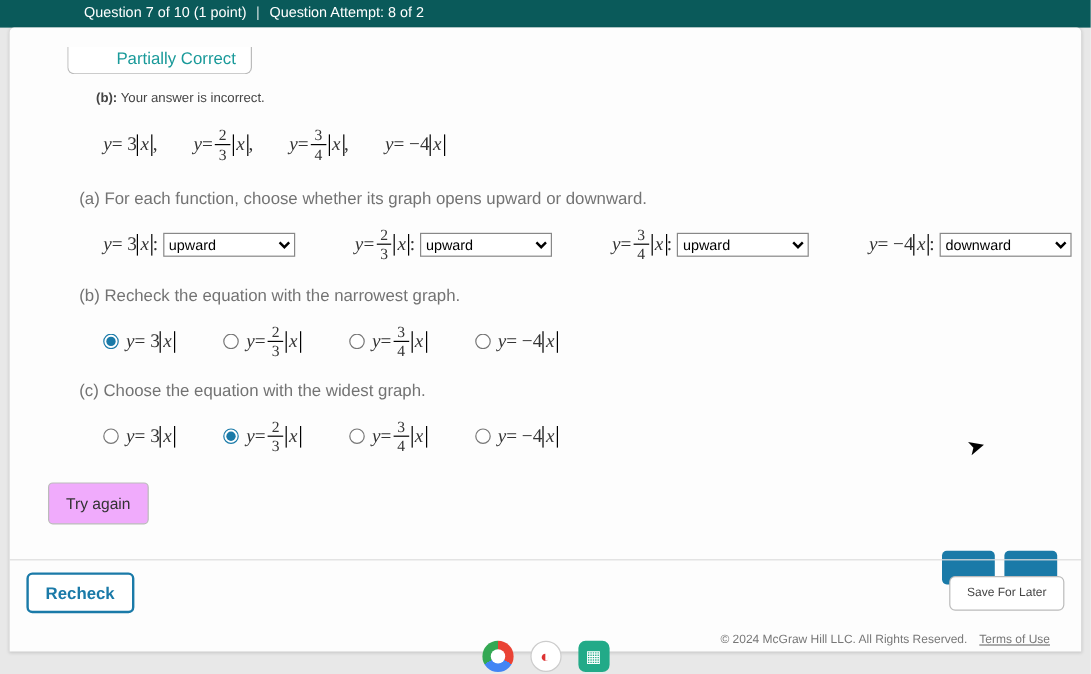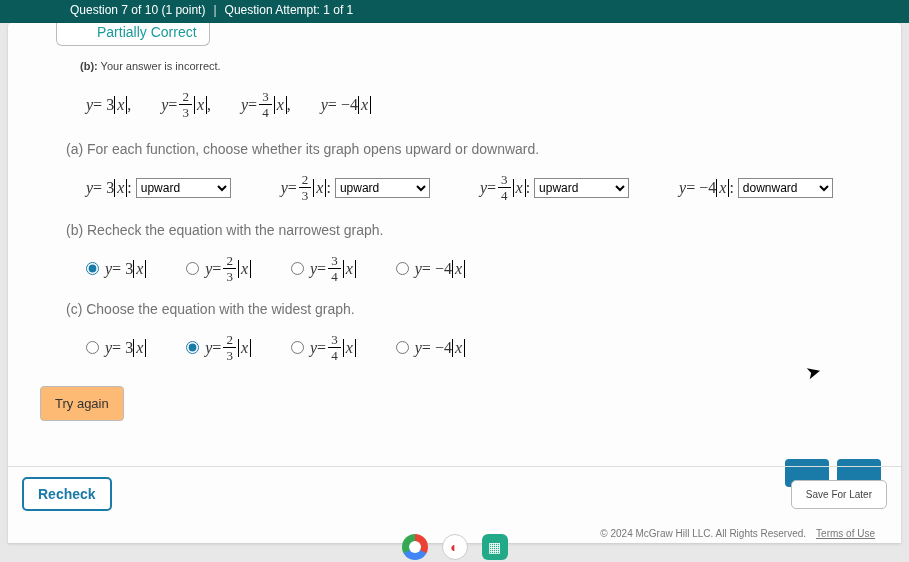--- a/index.html
+++ b/index.html
@@ -26,21 +26,21 @@
     background: #fdfdfd;
     margin: 0 8px 0 8px;
     border-radius: 4px 4px 0 0;
     min-height: 520px;
     padding: 0 18px 10px 18px;
     position: relative;
     box-shadow: 0 1px 3px rgba(0,0,0,.15);
   }
   .status-wrap {
     position: relative;
-    padding-top: 0;
+    padding-top: 16px;
   }
   .status-tab {
     display: inline-block;
     border: 1px solid #bbb;
     border-top: none;
     border-radius: 0 0 6px 6px;
     padding: 1px 12px 5px 40px;
     color: #1a9a9a;
     font-size: 14px;
     margin-left: 30px;
@@ -72,28 +72,28 @@
   .part-label {
     font-size: 14px; color:#737373; margin: 0 0 16px 40px;
   }
   .subrow {
     margin-left: 60px; margin-bottom: 20px;
     display:flex; gap:50px; align-items:center; flex-wrap: nowrap;
   }
   .func-group { display:inline-flex; align-items:center; gap:4px; font-family:'Times New Roman',serif; font-size:16px;}
   select.dir {
     font-family: Arial; font-size:12px; border:1px solid #888; background:#fff;
-    width: 95px; height:20px;
+    width: 110px; height:20px;
   }
   .radio-row { margin-left:60px; margin-bottom:18px; display:flex; gap:40px; align-items:center;}
   .radio-opt { display:inline-flex; align-items:center; gap:6px; font-family:'Times New Roman',serif; font-size:16px;}
   input[type=radio]{ width:13px; height:13px; accent-color:#1a7aa8;}
   .try-again {
     display:inline-block; border:1px solid #bbb; border-radius:4px;
-    padding:9px 14px; font-size:13px; color:#333; background:#fdba74;
+    padding:9px 14px; font-size:13px; color:#333; background:#f0abfc;
     margin-left:14px; margin-top:6px; cursor:pointer;
   }
   .bottom-bar {
     position:absolute; left:0; right:0; bottom:32px;
     display:flex; align-items:center; justify-content:space-between;
     padding: 10px 14px 0 14px;
     border-top:1px solid #ddd;
   }
   .recheck {
     border:2px solid #1a7aa8; color:#1a7aa8; background:#fff;
@@ -119,21 +119,21 @@
     position:absolute; right:80px; top:338px; font-size:18px; color:#000;
     transform: rotate(-15deg);
   }
 </style>
 </head>
 <body>
 
 <div class="topbar">
   <span>Question 7 of 10 (1 point)</span>
   <span class="divider">|</span>
-  <span>Question Attempt: 1 of 1</span>
+  <span>Question Attempt: 8 of 2</span>
 </div>
 
 <div class="page">
 
   <div class="status-wrap">
     <div class="status-tab">Partially Correct</div>
   </div>
 
   <div class="feedback-line">
     <b>(b):</b><span> Your answer is incorrect.</span>

